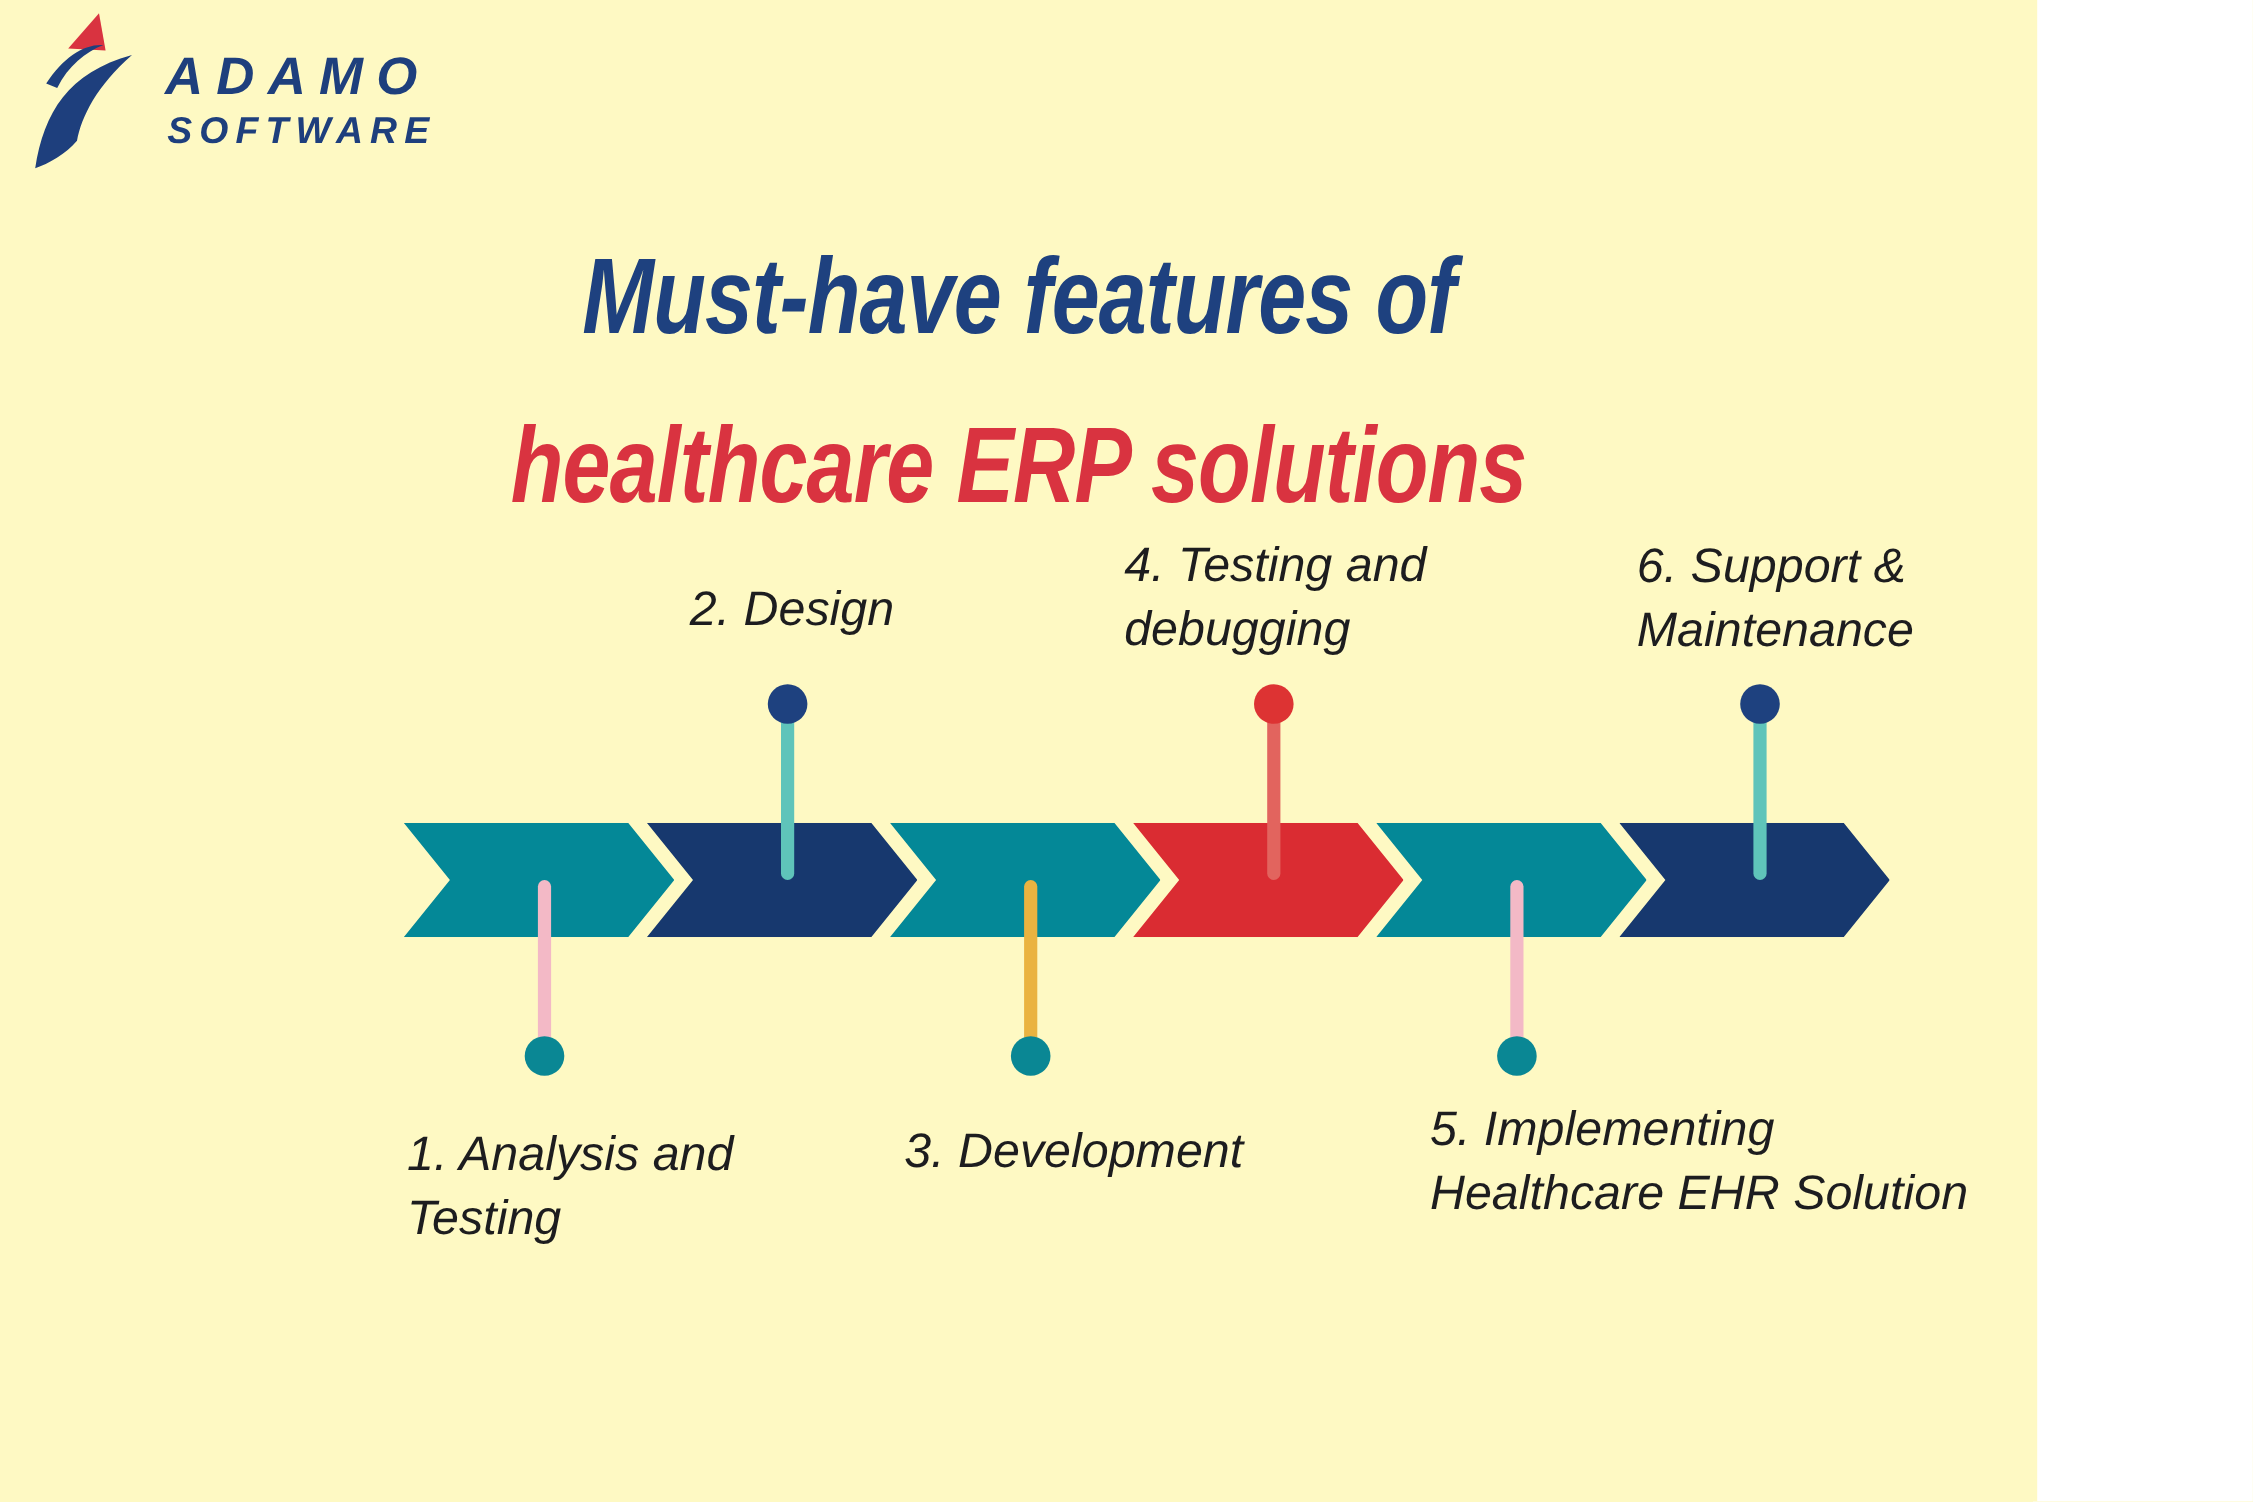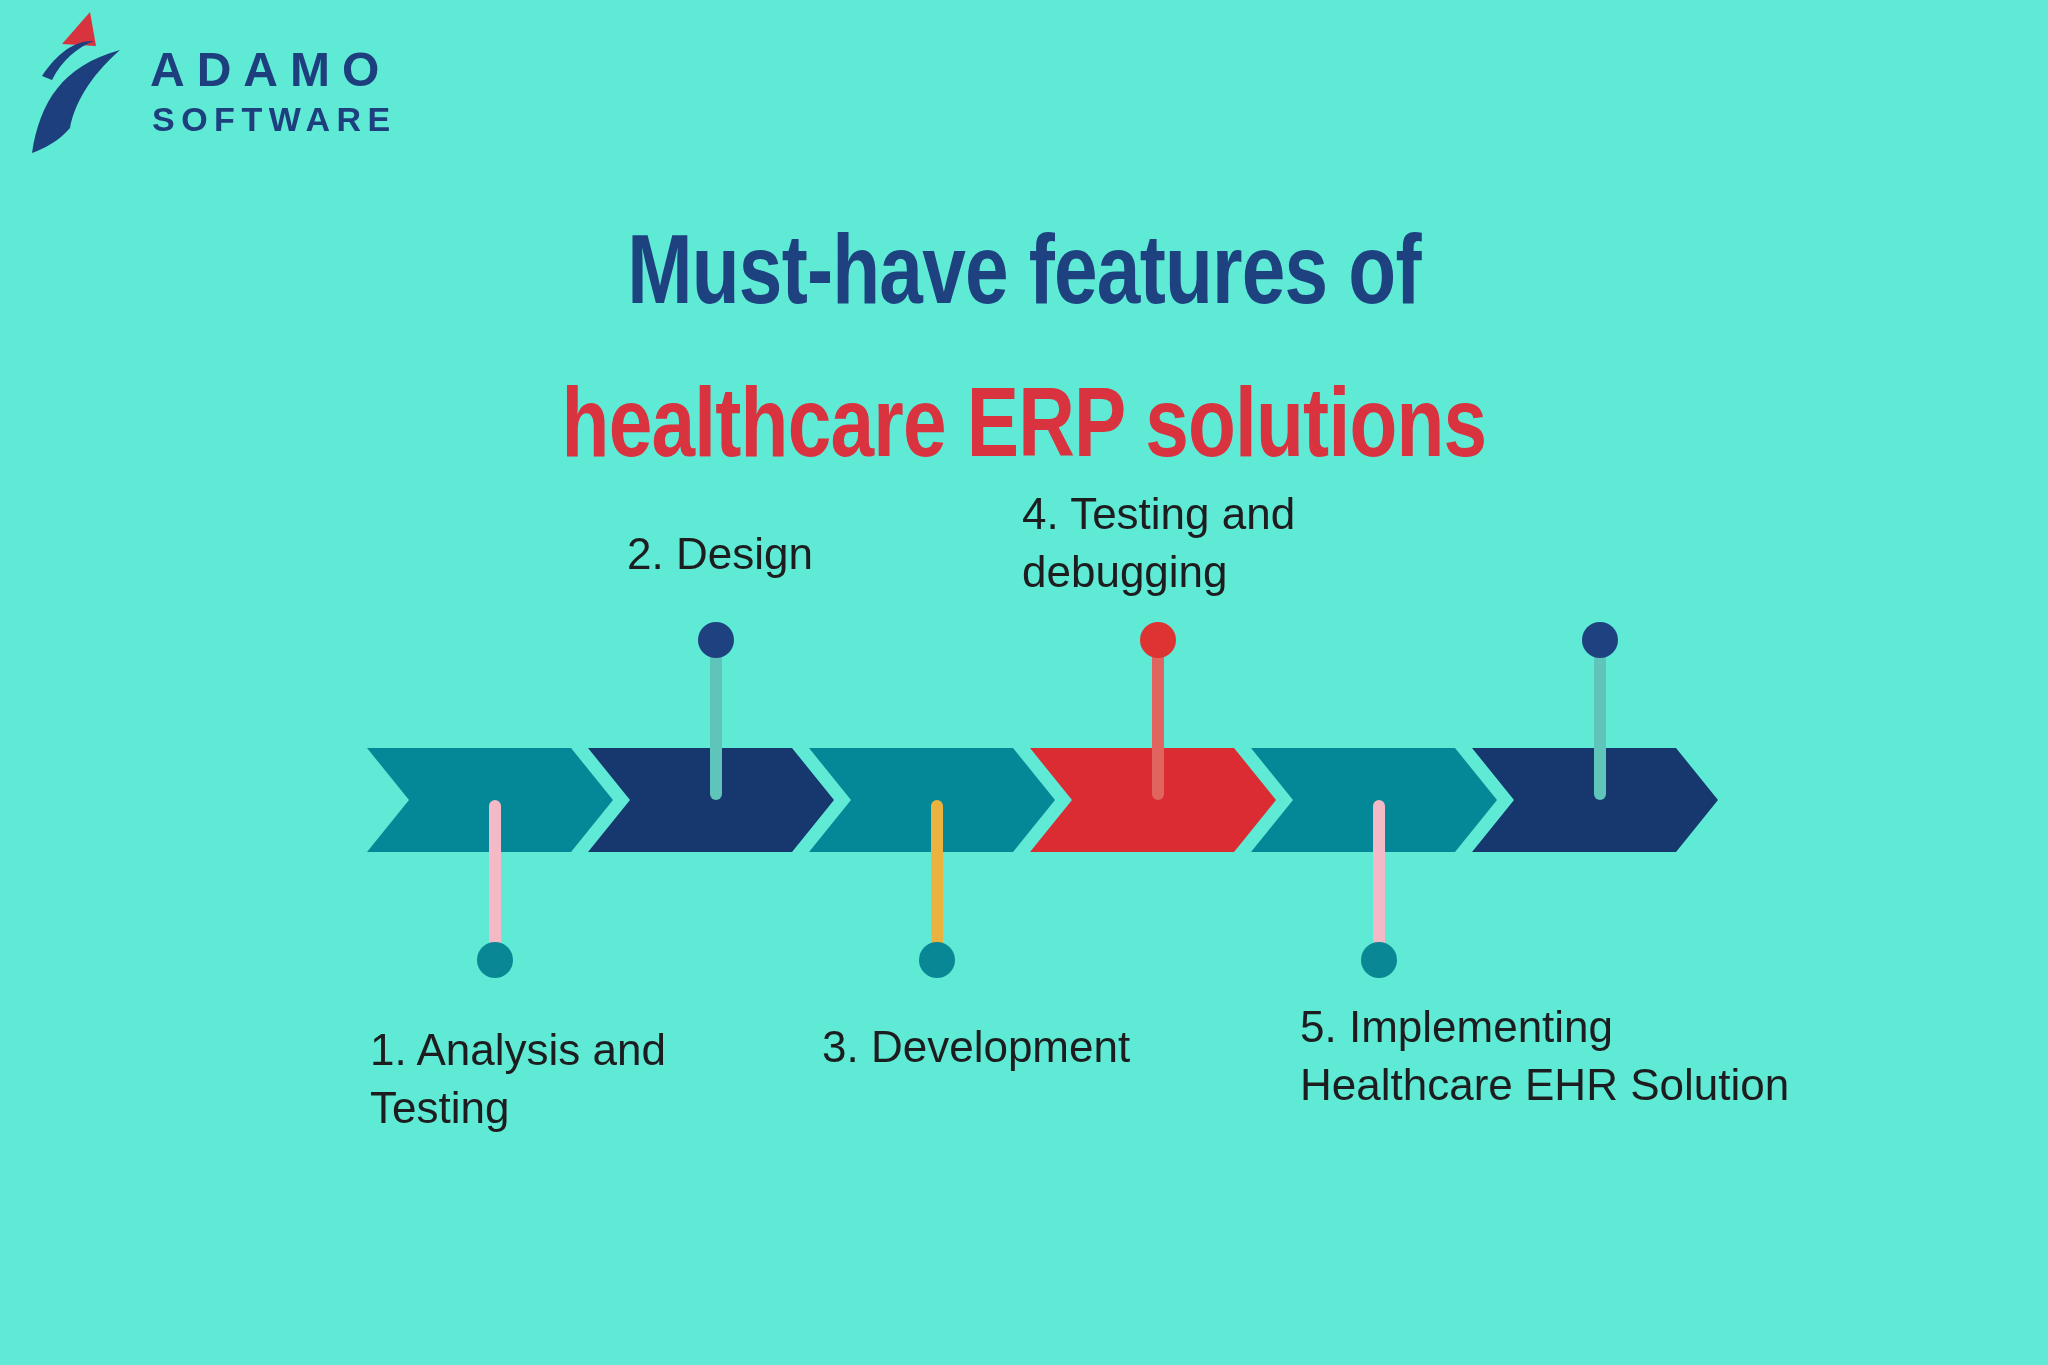--- a/index.html
+++ b/index.html
@@ -1,23 +1,24 @@
 <!DOCTYPE html>
 <html><head>
 <meta charset="utf-8">
 <style>
   html, body { margin: 0; padding: 0; }
   body { font-family: "Liberation Sans", sans-serif; }
 
   .canvas {
     position: relative;
-    width: 2048px;
+    width: 1852px;
     height: 1365px;
-    background: #5eead4;
+    background: #fef9c3;
     overflow: hidden;
+    font-style: italic;
   }
 
   
   .logo {
     position: absolute;
     left: 28px;
     top: 8px;
     width: 420px;
     height: 150px;
   }
@@ -152,15 +153,19 @@
       <div class="chevron" style="left: 1251px; background: rgb(4, 136, 151); z-index: 2;"></div>
       <div class="connector" style="left: 1373px; top: 800px; background: rgb(243, 185, 198);"></div>
       <div class="dot" style="left: 1361px; top: 942px; background: rgb(10, 135, 148);"></div>
       <div class="step-label" style="left: 1300px; top: 998px; color: rgb(29, 29, 31);">
         <div>5. Implementing</div>
         <div>Healthcare EHR Solution</div>
       </div>
       <div class="chevron" style="left: 1472px; background: rgb(23, 56, 110); z-index: 2;"></div>
       <div class="connector" style="left: 1594px; top: 640px; background: rgb(95, 196, 186);"></div>
       <div class="dot" style="left: 1582px; top: 622px; background: rgb(30, 65, 127);"></div>
+      <div class="step-label" style="left: 1488px; top: 486px; color: rgb(29, 29, 31);">
+        <div>6. Support &amp;</div>
+        <div>Maintenance</div>
+      </div>
     </div>
 
 </div>
 
 </body></html>

